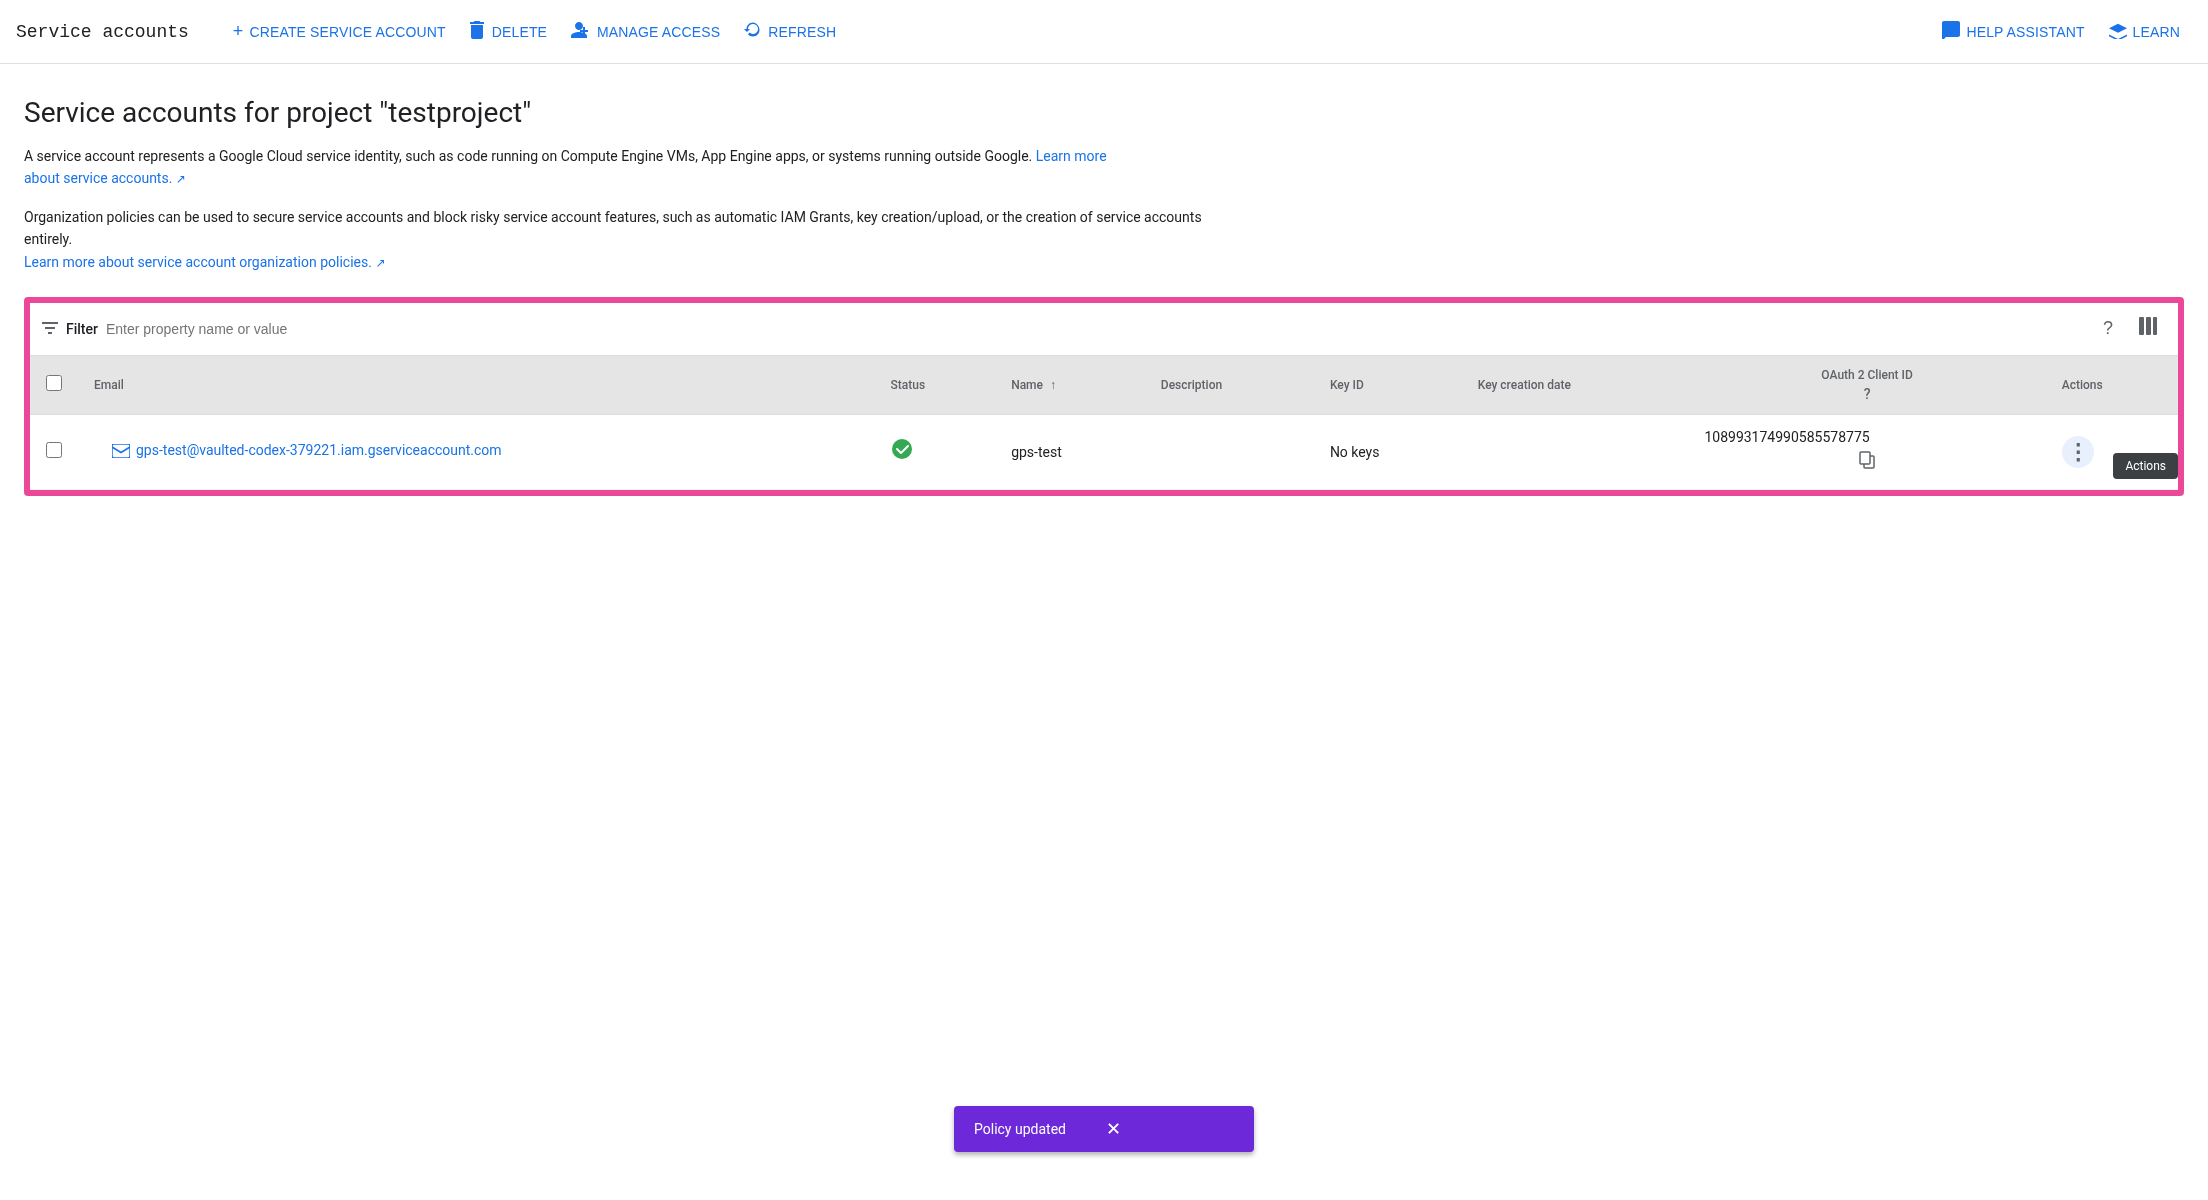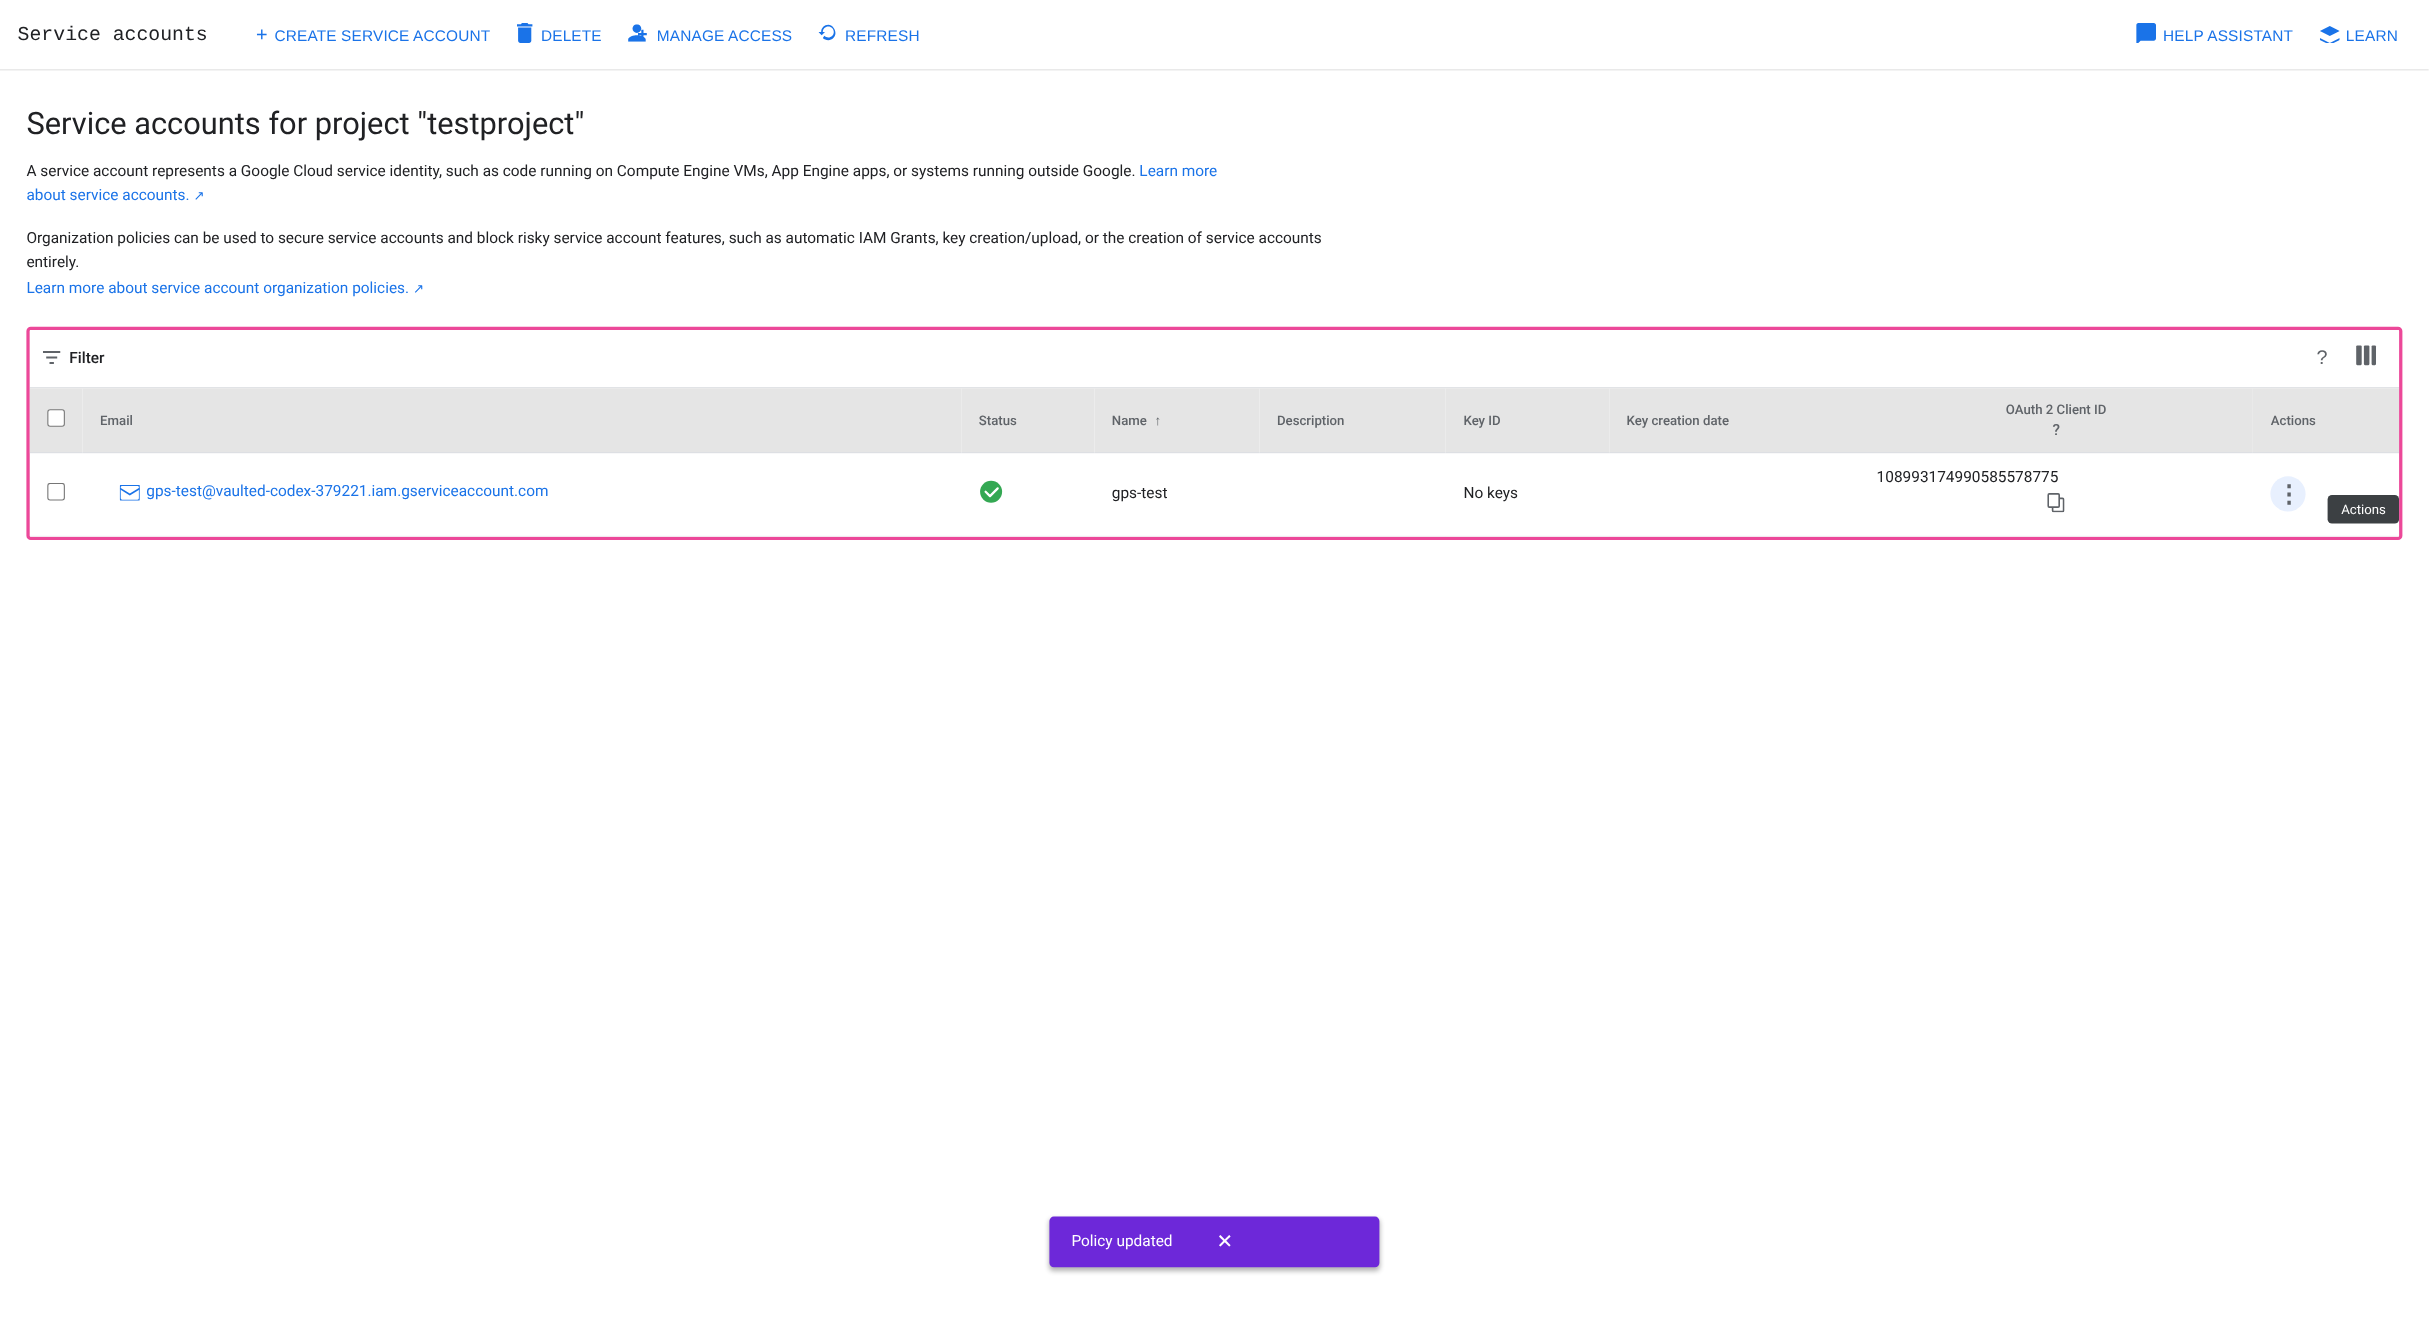--- a/index.html
+++ b/index.html
@@ -228,21 +228,21 @@
       color: #fff;
       font-size: 18px;
       cursor: pointer;
       padding: 0;
       line-height: 1;
     }
 
     
     .filter-table-wrapper {
       margin-top: 24px;
-      border: 3px solid #ec4899;
+      border: 6px solid #ec4899;
       border-radius: 4px;
       overflow: hidden;
     }
     .filter-bar-inner {
       display: flex;
       align-items: center;
       padding: 0 12px;
       height: 52px;
       background: #fff;
     }
@@ -329,20 +329,21 @@
 
   <div class="filter-table-wrapper">
 
     <div class="filter-bar-inner">
       <span class="filter-icon">
         <svg width="16" height="12" viewBox="0 0 16 12" fill="#5f6368">
             <path d="M6 12h4v-2H6v2zM0 0v2h16V0H0zm3 7h10V5H3v2z"></path>
           </svg>
       </span>
       <span class="filter-label">Filter</span>
+      <input type="text" class="filter-input" placeholder="Enter property name or value" style="">
 
       <div class="filter-actions">
         <button class="icon-btn" title="Help">
           <span style="font-size:18px;color:#5f6368;">?</span>
         </button>
         <button class="icon-btn" title="Column display">
           <span>
             <svg width="20" height="20" viewBox="0 0 20 20" fill="#5f6368">
                 <rect x="1" y="1" width="5" height="18" rx="1"></rect>
                 <rect x="8" y="1" width="5" height="18" rx="1"></rect>

